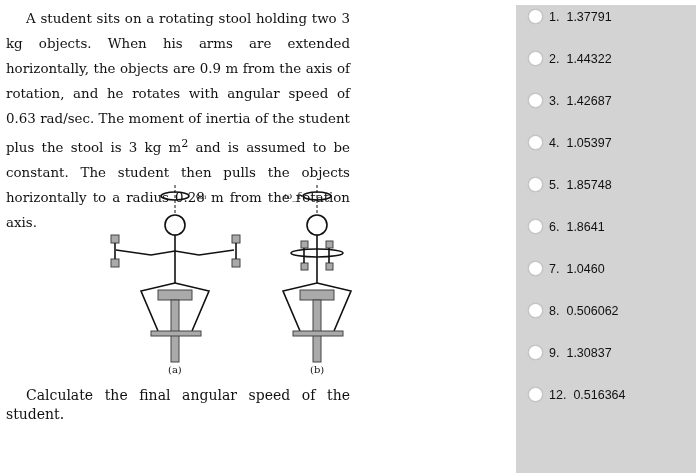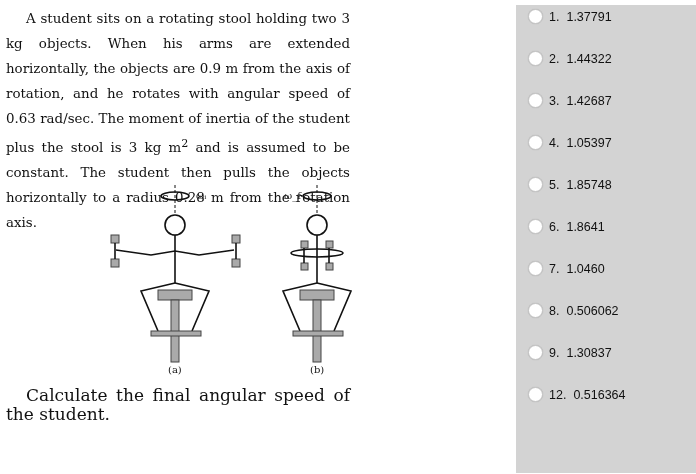--- a/index.html
+++ b/index.html
@@ -1,21 +1,21 @@
 <!DOCTYPE html>
 <html><head>
 <meta charset="utf-8">
 <style>
   html,body{margin:0;padding:0;background:#fff;}
   body{width:696px;height:474px;position:relative;overflow:hidden;}
   .question{position:absolute;left:6px;top:6px;width:344px;font-family:"DejaVu Serif","Liberation Serif",serif;font-size:13.4px;line-height:25px;color:#111;text-align:justify;}
   .question p{margin:0;}
   .indent{text-indent:20px;}
   .figure{position:absolute;left:96px;top:183px;width:270px;height:192px;}
-  .q2{position:absolute;left:6px;top:386px;width:344px;font-family:"DejaVu Serif","Liberation Serif",serif;font-size:17px;line-height:18.6px;color:#111;text-align:justify;}
+  .q2{position:absolute;left:6px;top:386px;width:344px;font-family:"DejaVu Serif","Liberation Serif",serif;font-size:14px;line-height:18.6px;color:#111;text-align:justify;}
   .q2 p{margin:0;}
   .panel{position:absolute;left:516px;top:5px;width:180px;height:468px;background:#d3d3d3;}
   .opt{position:absolute;left:12px;display:flex;align-items:center;font-family:"Liberation Sans","DejaVu Sans",sans-serif;font-size:12.5px;color:#111;cursor:pointer;}
   .radio{width:13px;height:13px;border-radius:50%;background:#fff;border:1px solid #c4c4c4;box-shadow:0 0 1px rgba(0,0,0,.2);margin-right:6px;}
   .num{margin-right:7px;}
 </style>
 </head>
 <body>
 
 <div class="question">

